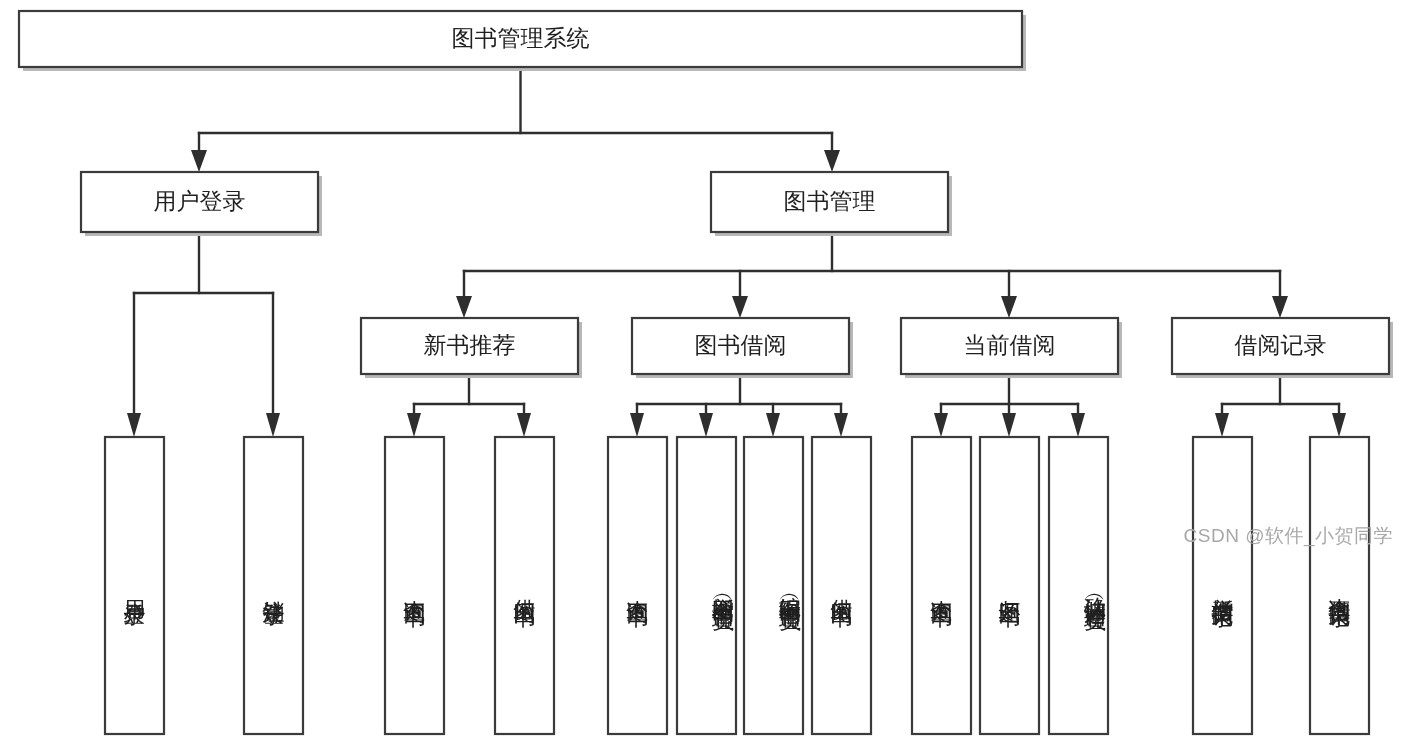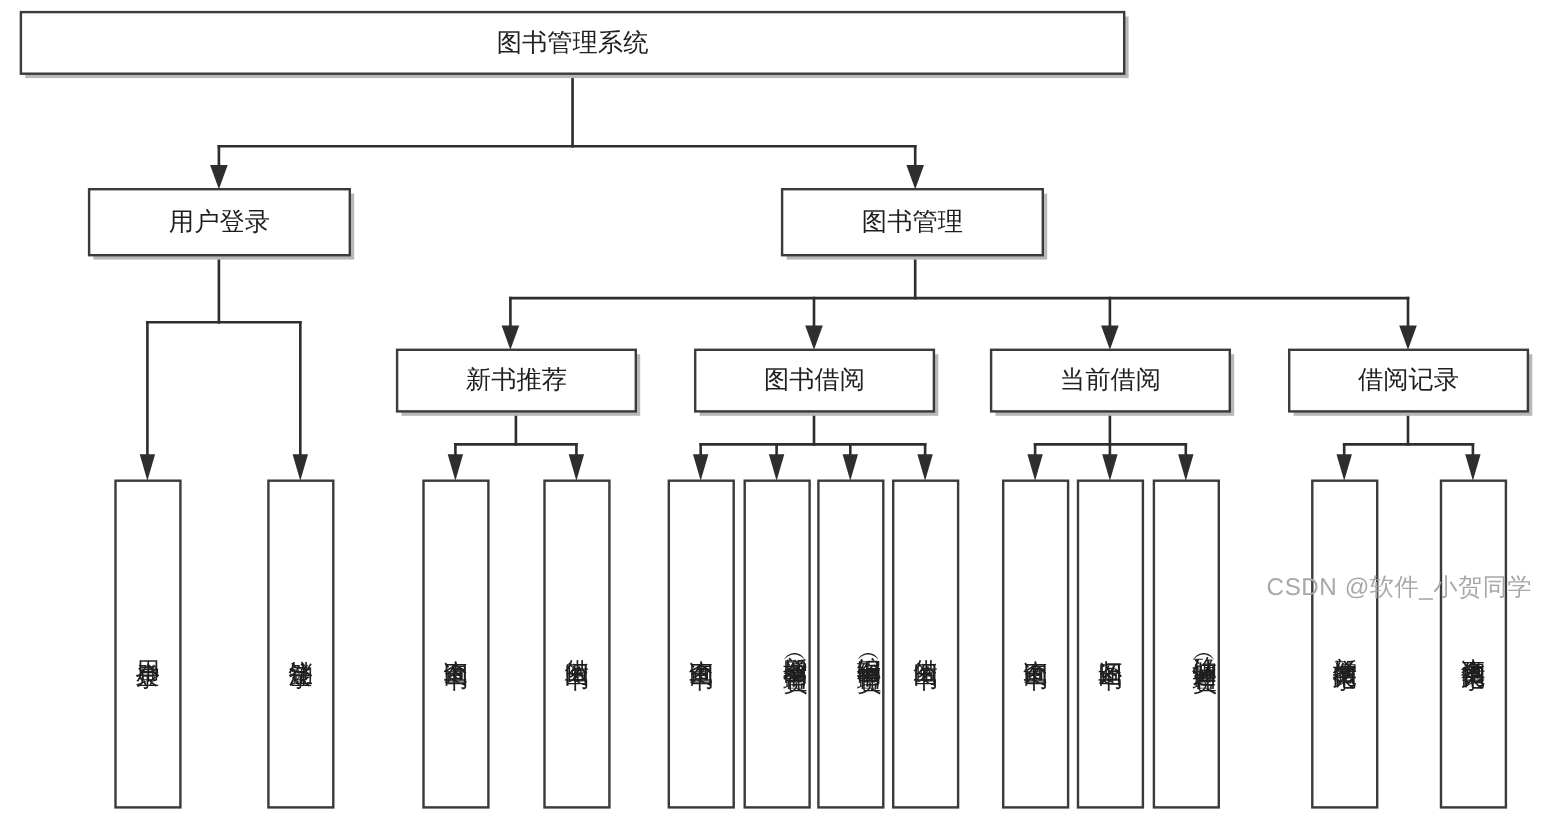--- a/index.html
+++ b/index.html
@@ -66,21 +66,21 @@
     align-items: center;
     justify-content: center;
     white-space: nowrap;
     pointer-events: none;
   }
   #watermark {
     position: absolute;
     right: 12px;
     bottom: 8px;
     font-family: "Liberation Sans", "DejaVu Sans", sans-serif;
-    font-size: 22px;
+    font-size: 19px;
     color: #a8a8a8;
     letter-spacing: 0.5px;
     white-space: nowrap;
   }
 </style>
 </head>
 <body>
 
 <div id="diagram-root">
 

